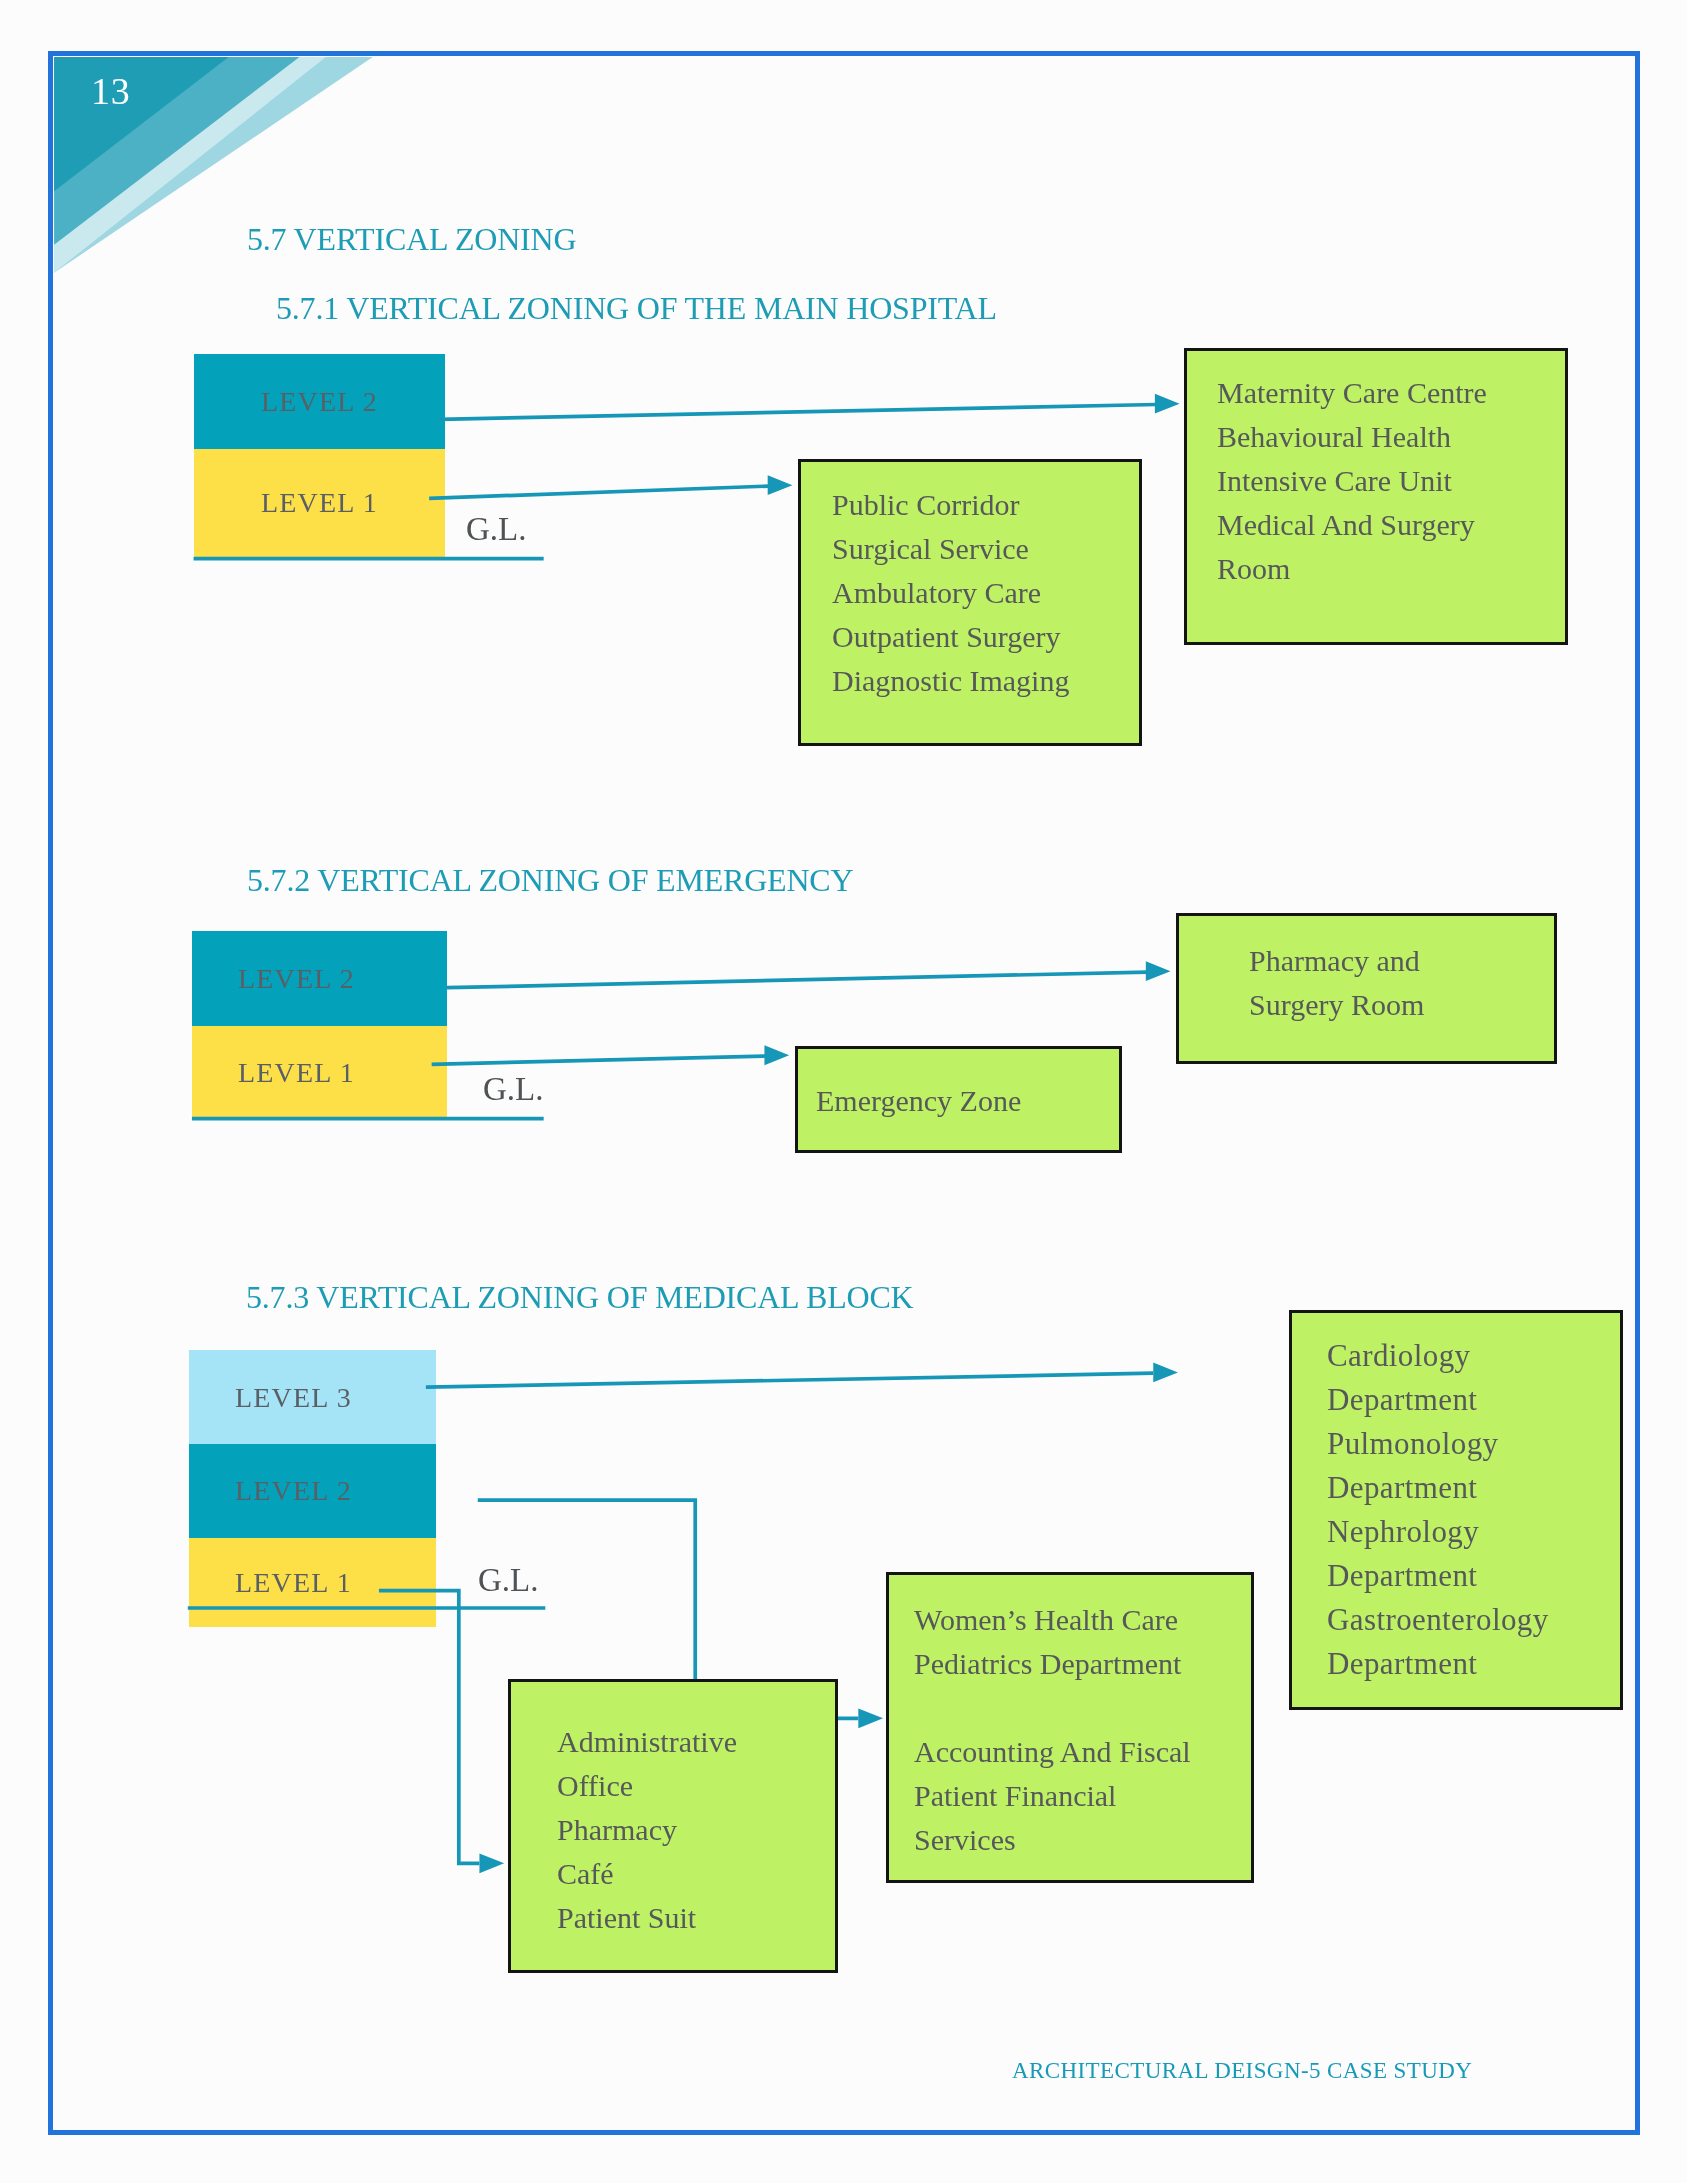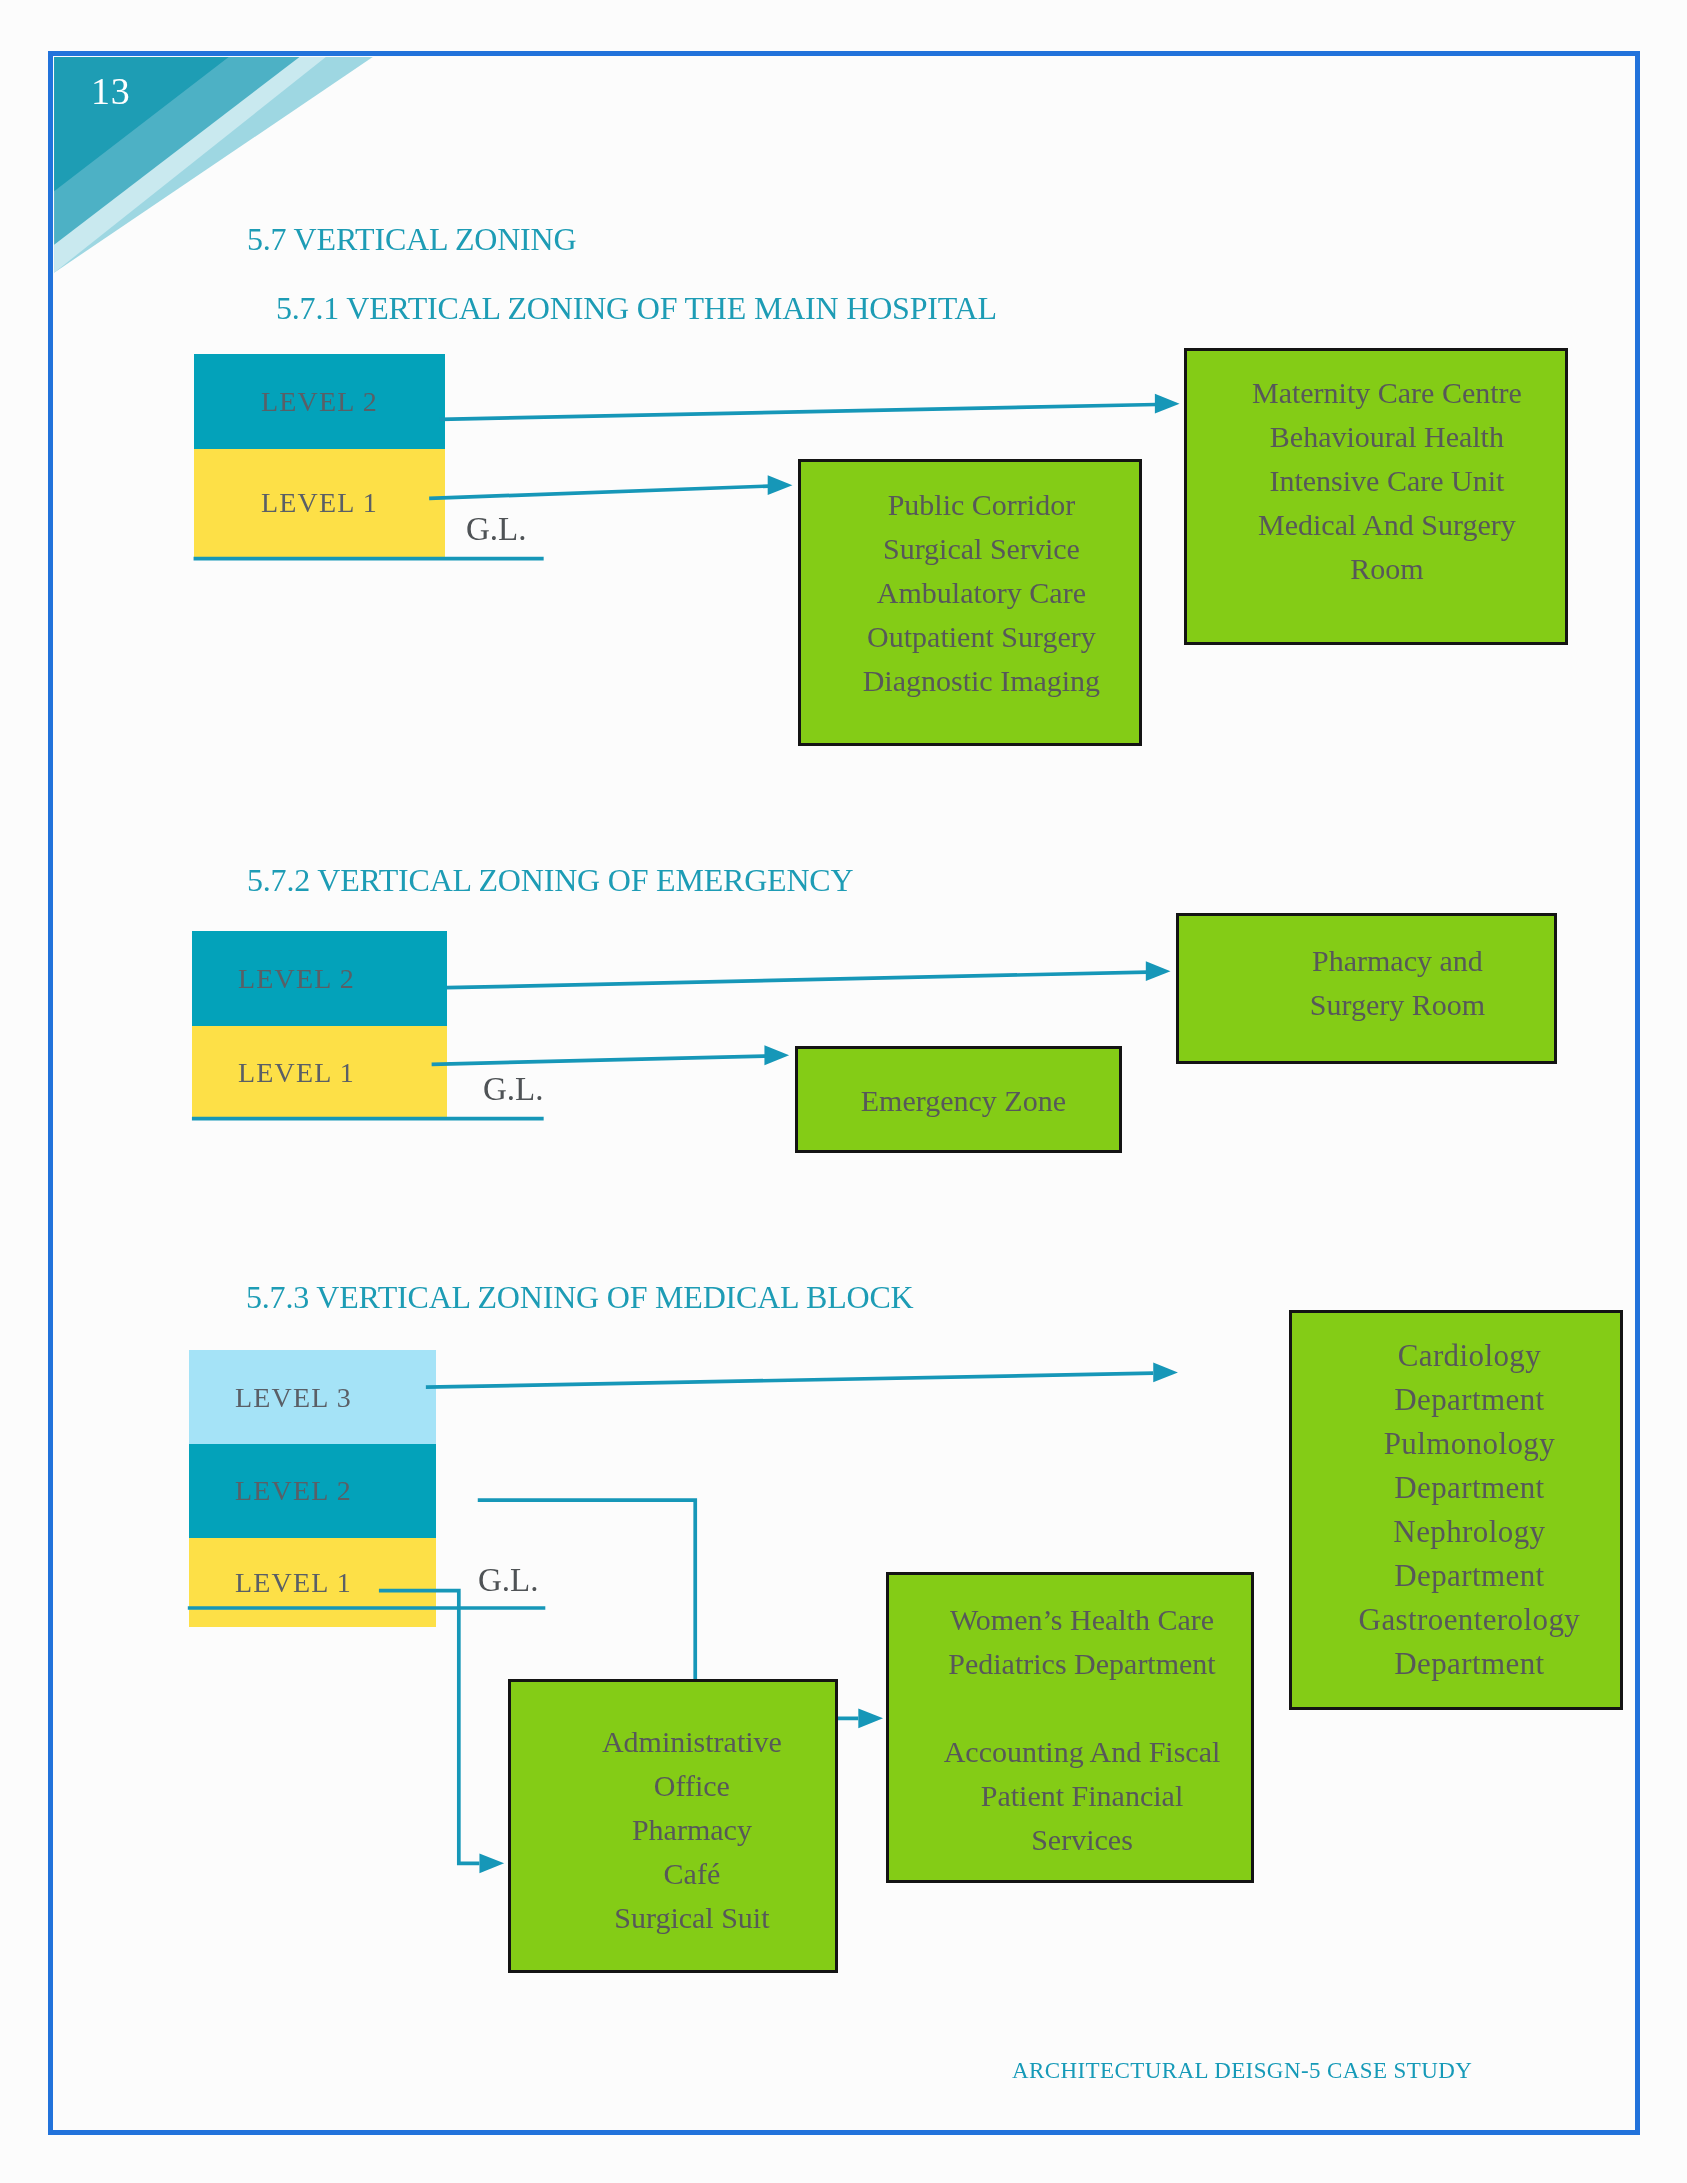--- a/index.html
+++ b/index.html
@@ -35,22 +35,22 @@
   .teal-band {background:#03a2ba;}
   .navy-band {background:#fde047;}
   .light-band{background:#a5e3f7;}
   .gl{
     position:absolute;color:#4f5356;font-size:33px;z-index:5;white-space:nowrap;
   }
   .gl-1{left:466px;top:511px;}
   .gl-2{left:483px;top:1071px;}
   .gl-3{left:478px;top:1562px;}
   .tbox{
-    position:absolute;background:#84cc16;border:3.3px solid #141414;
-    box-sizing:border-box;color:#57585a;font-size:30px;line-height:44px;z-index:6;text-align:center;
+    position:absolute;background:#bef264;border:3.3px solid #141414;
+    box-sizing:border-box;color:#57585a;font-size:30px;line-height:44px;z-index:6;
   }
   .tbox .bl{min-height:44px;white-space:nowrap;}
   .box-maternity{left:1184px;top:348px;width:384px;height:297px;padding:20px 8.2px 0 30px;}
   .box-public   {left:798px;top:459px;width:344px;height:287px;padding:21.4px 8.2px 0 31px;}
   .box-medical  {left:1176px;top:913px;width:381px;height:151px;padding:23px 8.2px 0 70px;}
   .box-emergency{left:795px;top:1026px;width:327px;height:107px;padding:30px 8.2px 0 18px;margin-top:20px;}
   .box-cardio   {left:1289px;top:1310px;width:334px;height:400px;padding:21.4px 8.2px 0 35px;font-size:31px;letter-spacing:0.4px;}
   .box-womens   {left:886px;top:1572px;width:368px;height:311px;padding:23px 1px 0 25px;}
   .box-admin    {left:508px;top:1679px;width:330px;height:294px;padding:38px 8.2px 0 46px;}
   .connectors{position:absolute;left:0;top:0;z-index:2;}
@@ -146,21 +146,21 @@
     <div class="bl"></div>
     <div class="bl">Accounting And Fiscal</div>
     <div class="bl">Patient Financial</div>
     <div class="bl">Services</div>
   </div>
   <div class="tbox box-admin">
     <div class="bl">Administrative</div>
     <div class="bl">Office</div>
     <div class="bl">Pharmacy</div>
     <div class="bl">Café</div>
-    <div class="bl">Surgical Suit</div>
+    <div class="bl">Patient Suit</div>
   </div>
 
   <svg class="connectors" width="1687" height="2183" viewBox="0 0 2048 2650">
     <g stroke="#1697b8" stroke-width="4.5" fill="none">
 
       <path d="M235,678 L660,678"></path>
       <path d="M233,1358 L660,1358"></path>
       <path d="M228,1952 L662,1952"></path>
 
       <path d="M534,509 L1404,491"></path>

